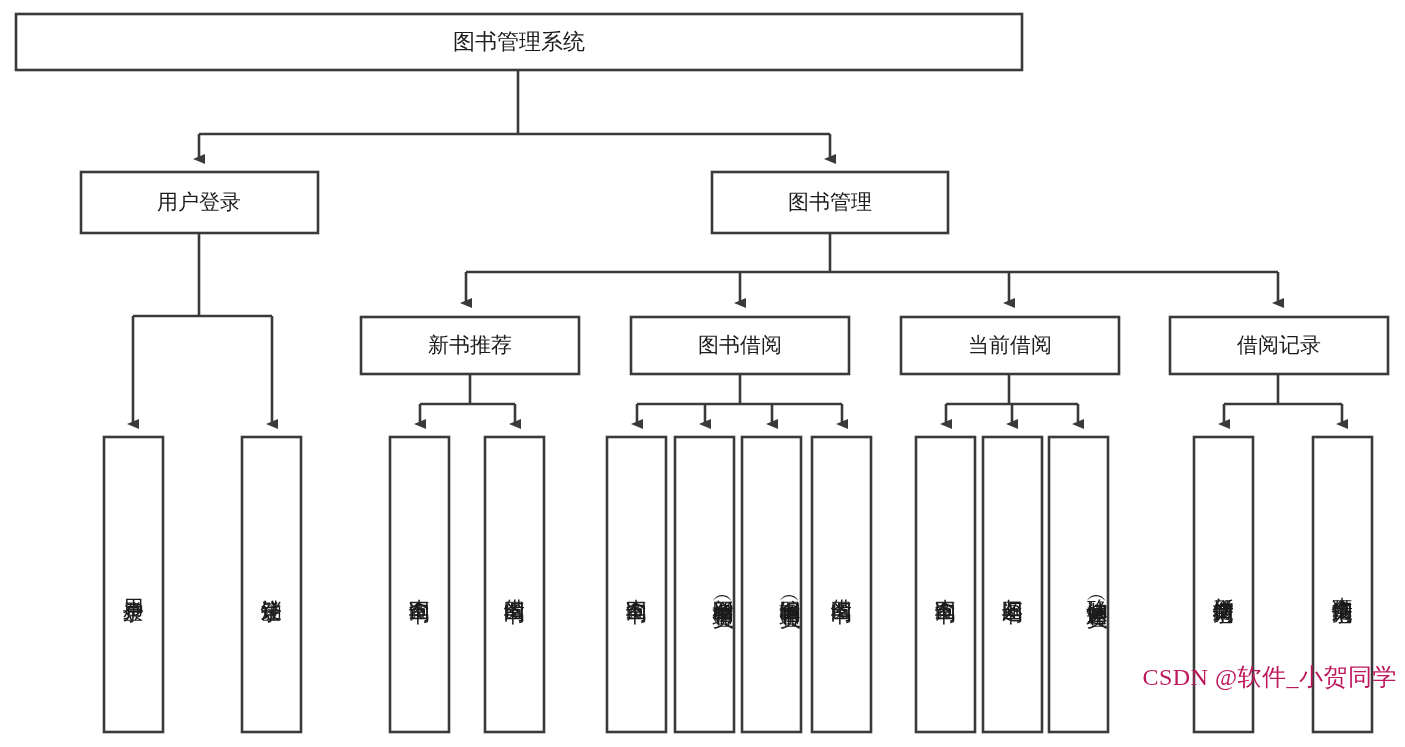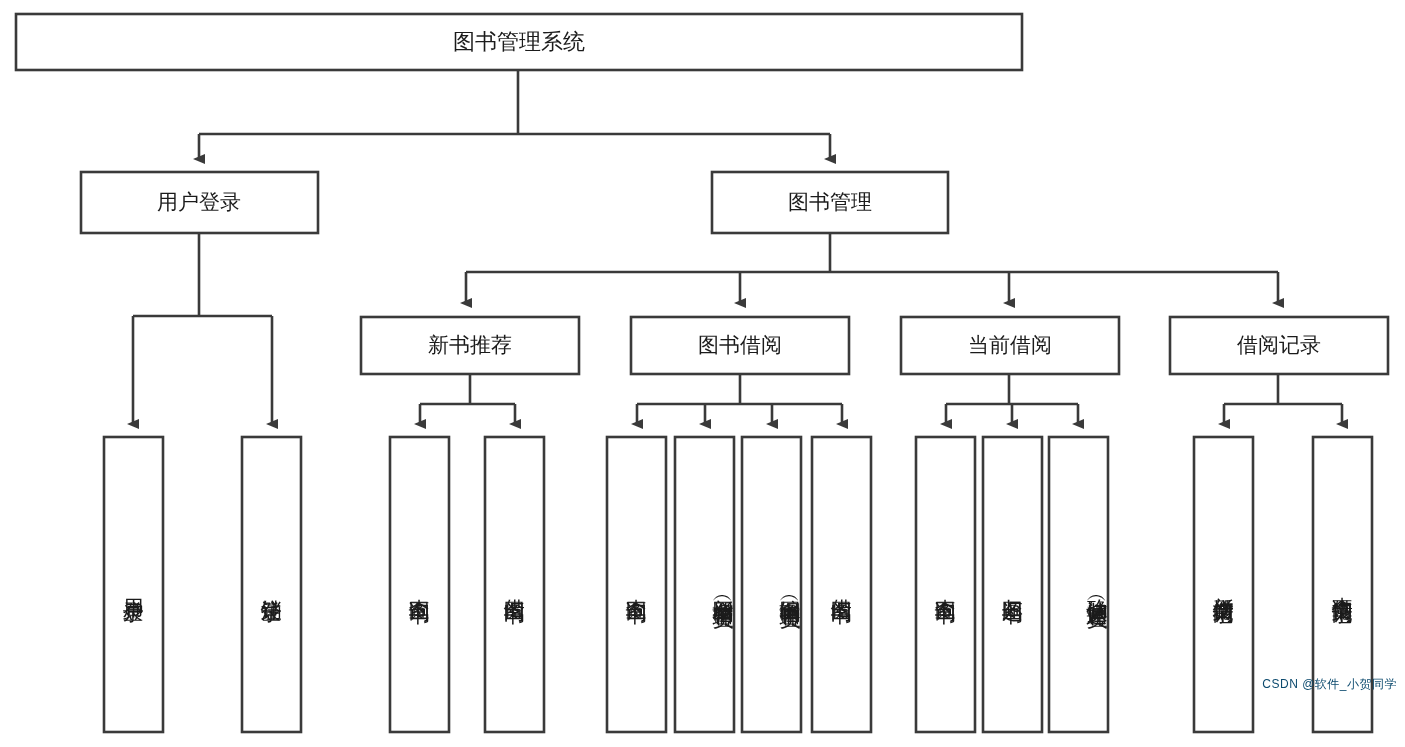--- a/index.html
+++ b/index.html
@@ -63,23 +63,23 @@
     text-orientation: upright;
     letter-spacing: 1.5px;
     white-space: nowrap;
     text-align: center;
     pointer-events: none;
   }
   .watermark {
     position: absolute;
     right: 8px;
     bottom: 6px;
-    font-family: Liberation Sans, sans-serif;
-    font-size: 12px;
-    color: #0c4a6e;
+    font-family: Liberation Serif, serif;
+    font-size: 24px;
+    color: #be185d;
     white-space: nowrap;
     letter-spacing: 0.5px;
   }
 </style>
 </head>
 <body>
 
 <div id="diagram-root">
 
   <svg class="diagram" viewBox="0 0 1405 747" xmlns="http://www.w3.org/2000/svg">

